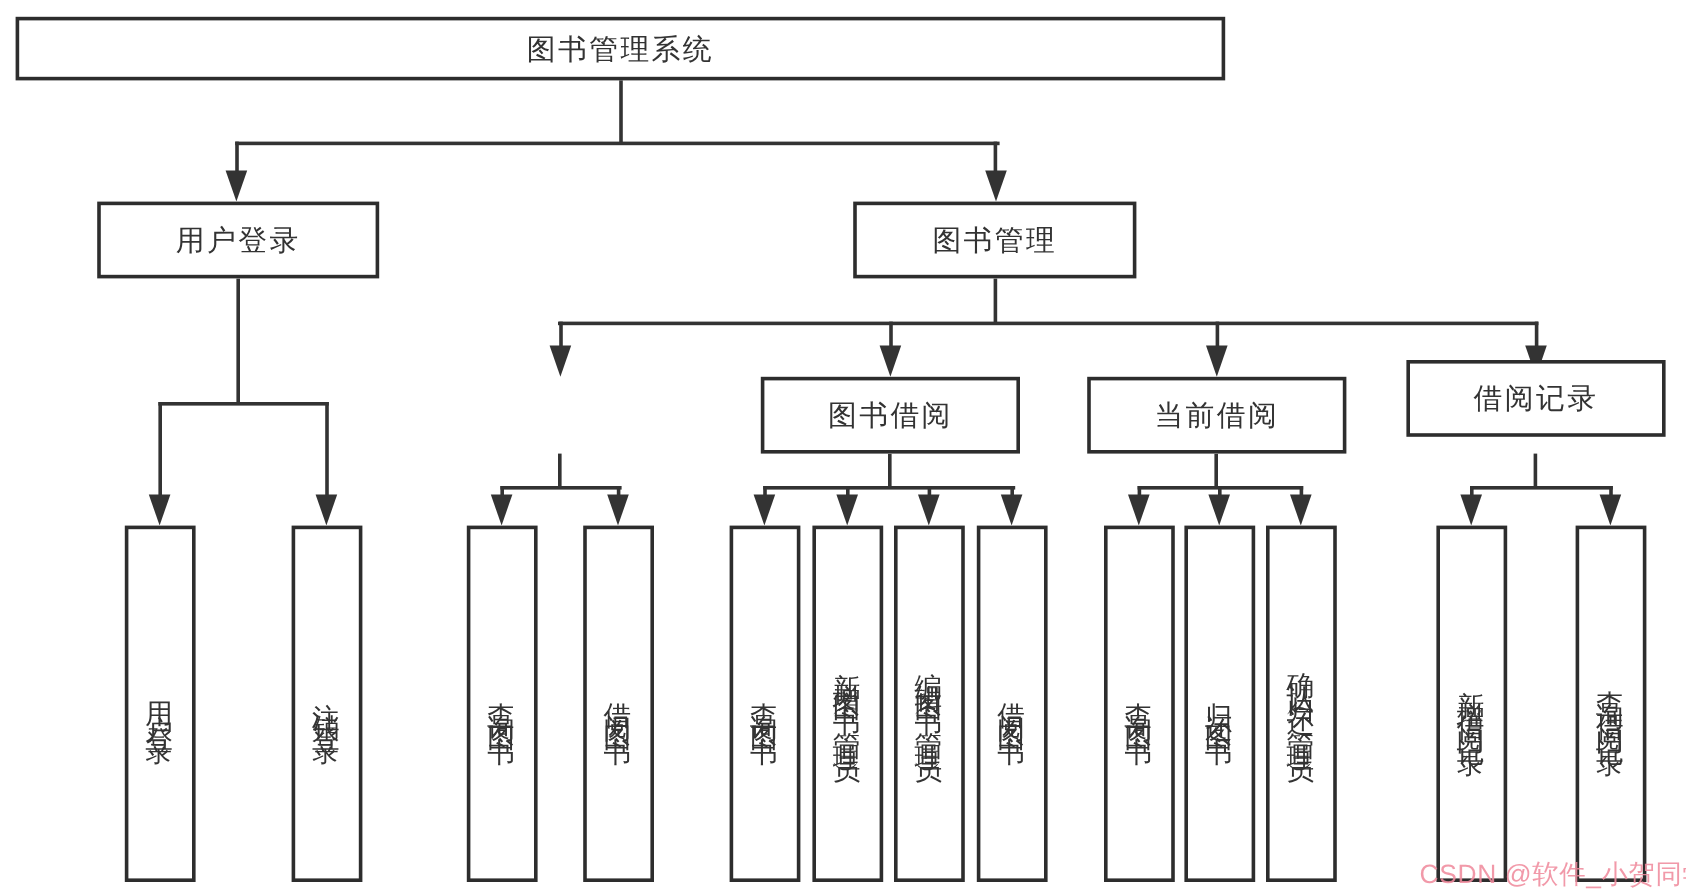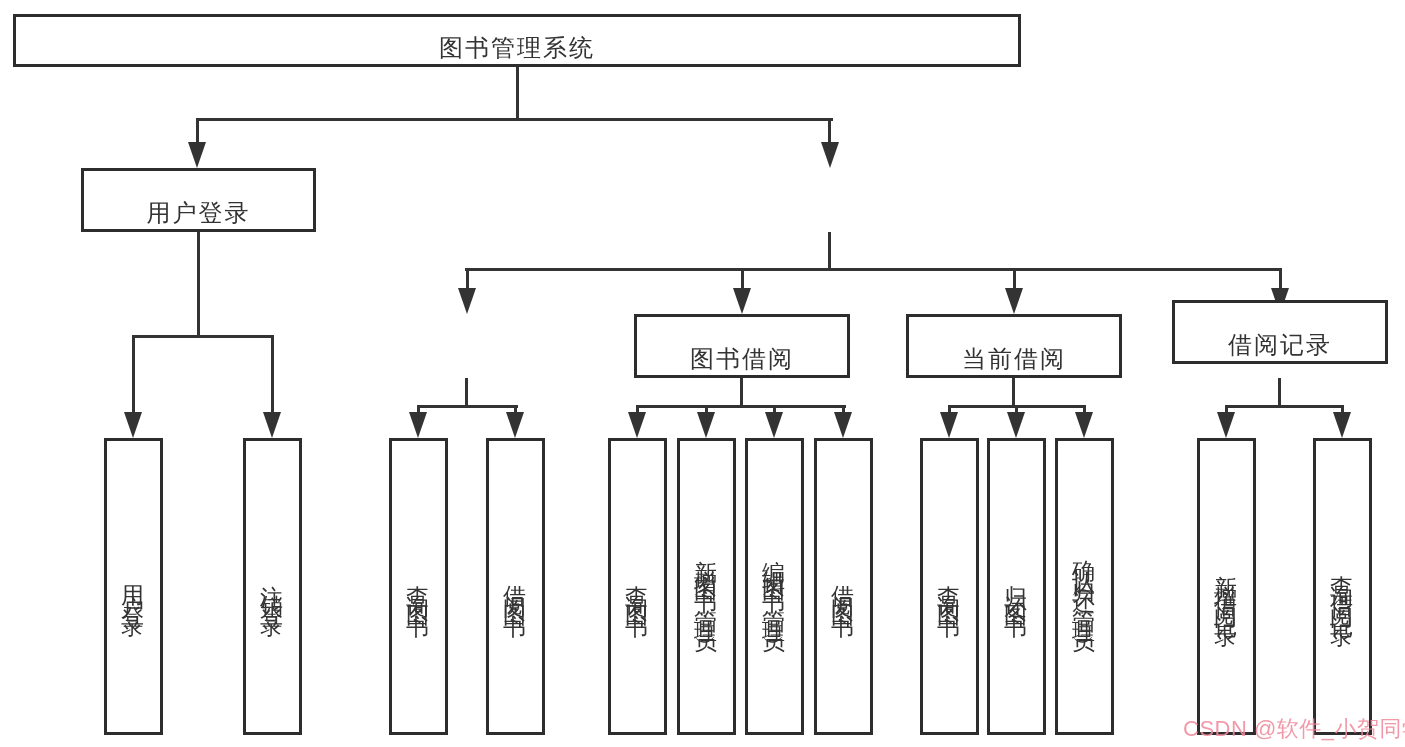--- a/index.html
+++ b/index.html
@@ -11,21 +11,21 @@
     overflow:hidden;
   }
   .box{
     position:absolute;
     box-sizing:border-box;
     background:var(--box-fill,#ffffff);
     border:3px solid var(--border-color,#2d2d2d);
     display:flex;align-items:center;justify-content:center;
     color:var(--text-color,#333333);
   }
-  .hbox{font-size:24px;letter-spacing:2px;align-items:flex-end;}
+  .hbox{font-size:24px;letter-spacing:2px;}
   .vbox .vtext{
     writing-mode:vertical-rl;
     text-orientation:mixed;
     font-size:23px;
     letter-spacing:10px;
     color:var(--text-color,#333333);
   }
   .vline{position:absolute;width:3px;background:var(--line-color,#333333);}
   .hline{position:absolute;height:3px;background:var(--line-color,#333333);}
   .arrow{
@@ -109,20 +109,23 @@
   <div class="arrow" style="left:1217px;top:412px;"></div>
   <div class="arrow" style="left:1333px;top:412px;"></div>
 
   <div class="box hbox" style="left:13px;top:14px;width:1008px;height:53px;">
     <span>图书管理系统</span>
   </div>
 
   <div class="box hbox" style="left:81px;top:168px;width:235px;height:64px;">
     <span>用户登录</span>
   </div>
+  <div class="box hbox" style="left:711px;top:168px;width:236px;height:64px;">
+    <span>图书管理</span>
+  </div>
 
   <div class="box hbox" style="left:634px;top:314px;width:216px;height:64px;">
     <span>图书借阅</span>
   </div>
   <div class="box hbox" style="left:906px;top:314px;width:216px;height:64px;">
     <span>当前借阅</span>
   </div>
   <div class="box hbox" style="left:1172px;top:300px;width:216px;height:64px;">
     <span>借阅记录</span>
   </div>

